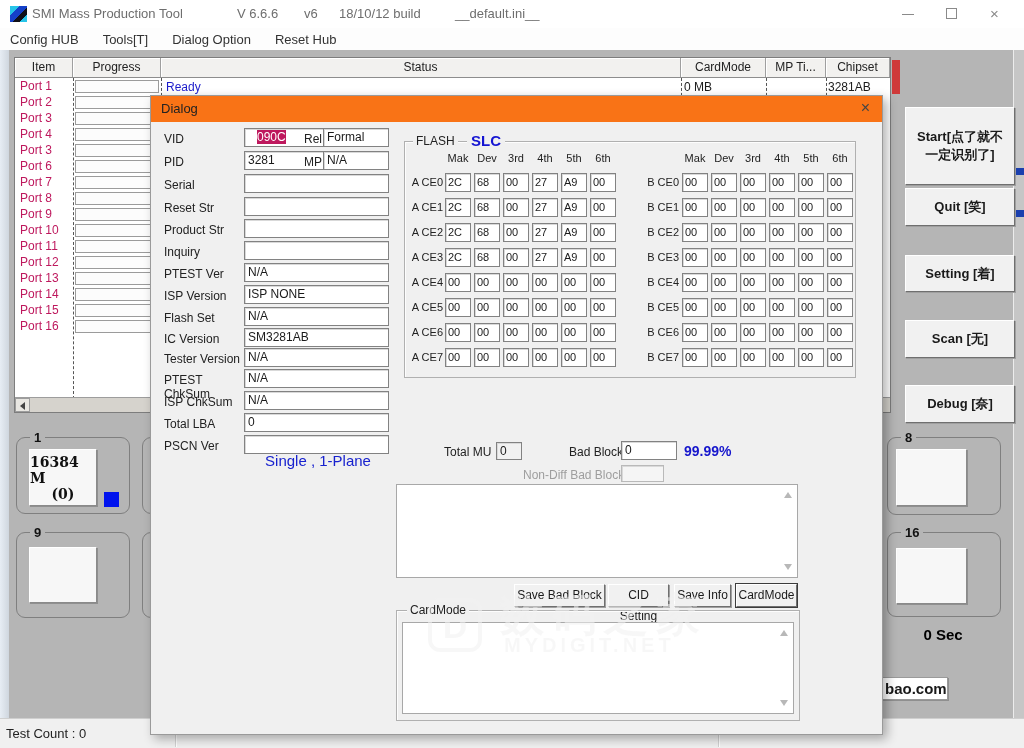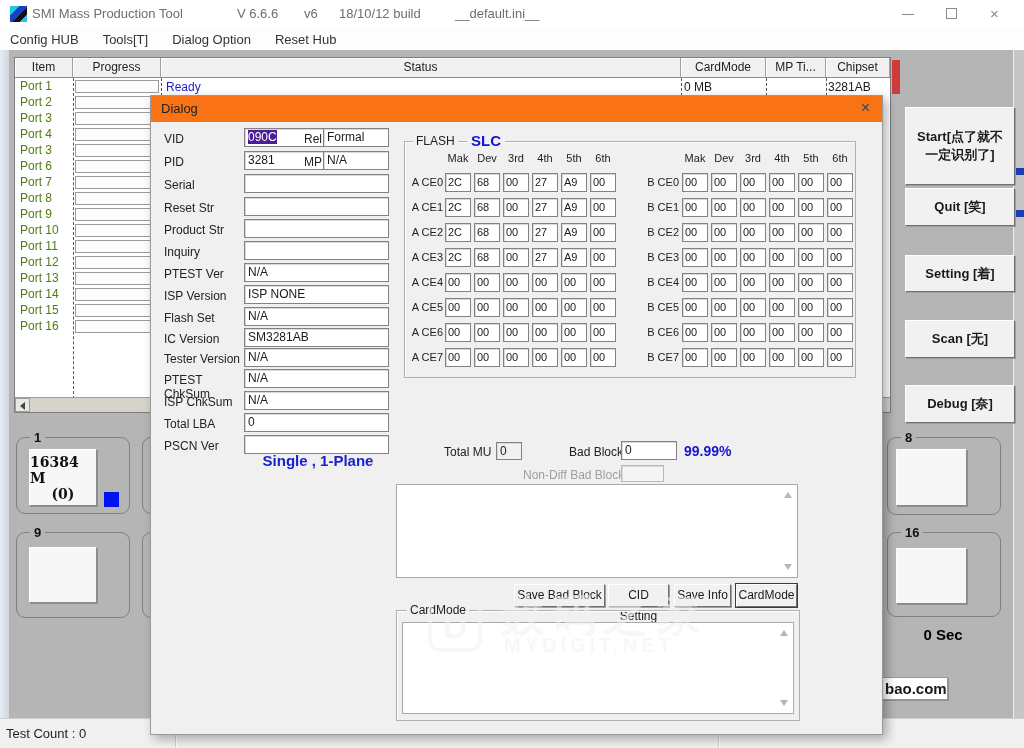--- a/index.html
+++ b/index.html
@@ -26,21 +26,21 @@
 
   
   .red-strip { position:absolute; left:892px; top:60px; width:8px; height:34px; background:#cf3a3a; z-index:2; }
 
   
   .porttable { position:absolute; left:14px; top:57px; width:877px; height:356px; background:#ffffff; border:1px solid #7d7d7d; z-index:2; }
   .thead { display:flex; height:20px; background:#f2f1ef; border-bottom:1px solid #8d8d8d; }
   .th { border-right:1px solid #9f9f9f; box-shadow:inset 1px 1px 0 #ffffff; text-align:center; line-height:19px; font-size:12px; color:#222; }
   .tbody { position:absolute; left:0; top:20px; width:100%; height:321px; overflow:hidden; }
   .port-row { display:flex; height:16px; align-items:center; }
-  .port-label { width:58px; padding-left:5px; font-size:12px; color:#4d7c0f; }
+  .port-label { width:58px; padding-left:5px; font-size:12px; color:#be185d; }
   .progress-cell { width:84px; height:13px; margin-left:2px; border:1px solid #9b9b9b; background:#fcfcfc; }
   .vdash { position:absolute; top:0; width:0; height:321px; border-left:1px dashed #555; }
   .row1-text { position:absolute; top:2px; font-size:12px; }
   .hscroll { position:absolute; left:0; bottom:0; width:875px; height:15px; background:#d6d3cd; border-top:1px solid #9d9d9d; }
   .hsb-btn { position:absolute; left:0; top:0; width:15px; height:14px; background:#e9e7e2; border:1px solid #9d9d9d; }
   .tri-left { position:absolute; left:4px; top:3px; width:0; height:0; border-top:4px solid transparent; border-bottom:4px solid transparent; border-right:5px solid #444; }
 
   
   .side-col { position:absolute; left:905px; top:0; width:110px; z-index:4; }
   .side-btn { position:absolute; left:0; width:110px; background:#f1f1f1; border:1px solid #8a8a8a;
@@ -68,29 +68,29 @@
   .dialog { position:absolute; left:150px; top:95px; width:733px; height:640px; background:#f0f0f0;
     border:1px solid #9a9a9a; box-shadow:4px 4px 10px rgba(0,0,0,.3); z-index:10; }
   .dlg-titlebar { position:absolute; left:0; top:0; width:100%; height:26px; background:#f97316; }
   .dlg-title { position:absolute; left:10px; top:5px; font-size:13px; color:#222; }
   .dlg-close { position:absolute; right:12px; top:3px; font-size:16px; color:#444; cursor:default; }
 
   .tbox { position:absolute; background:#ffffff; border:1px solid #828282; box-shadow:inset 1px 1px 0 #d9d9d9;
     font-size:12px; line-height:17px; padding-left:3px; overflow:hidden; white-space:nowrap; }
   .tbox.gray { background:#f1f1f1; }
   .tbox.dim { background:#f5f5f5; border-color:#b9b9b9; }
-  .sel { background:#4c1d95; color:#ffffff; }
+  .sel { background:#be185d; color:#ffffff;margin-left:9px; }
 
   .fld-label { position:absolute; left:13px; width:80px; font-size:12px; color:#222; }
   .fld-box { left:93px; width:145px; height:19px; }
 
   .relmp-label { position:absolute; left:153px; font-size:12px; color:#222; }
   .relmp-box { left:172px; width:66px; height:19px; }
 
-  .plane-text { position:absolute; left:72px; top:356px; width:190px; text-align:center; font-weight:bold; font-size:15px; color:#1822cf; }
+  .plane-text { position:absolute; left:72px; top:356px; width:190px; text-align:center; font-weight:normal; font-size:15px; color:#1822cf; }
 
   .flash-grp { position:absolute; left:253px; top:45px; width:452px; height:237px; border:1px solid #b0b0b0; box-shadow:inset 1px 1px 0 #fdfdfd; }
   .legend { position:absolute; background:#f0f0f0; padding:0 3px; font-size:12px; color:#222; }
   .slc { position:absolute; left:62px; top:-10px; background:#f0f0f0; padding:0 4px; font-weight:bold; font-size:15px; color:#1414d2; }
   .fl-h { position:absolute; width:26px; text-align:center; font-size:11px; color:#222; }
   .fl-l { position:absolute; width:37px; text-align:right; font-size:11px; color:#222; }
   .fl-c { width:26px; height:19px; font-size:11px; line-height:17px; padding-left:2px; }
 
   .micron { position:absolute; left:245px; top:300px; width:402px; text-align:center; font-weight:bold; font-size:15px; color:#0a84e6; }
 

